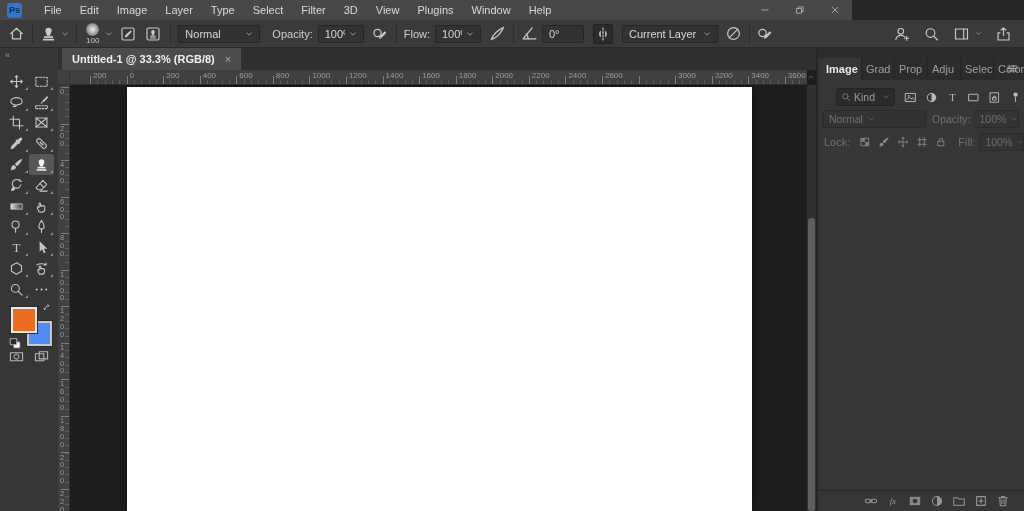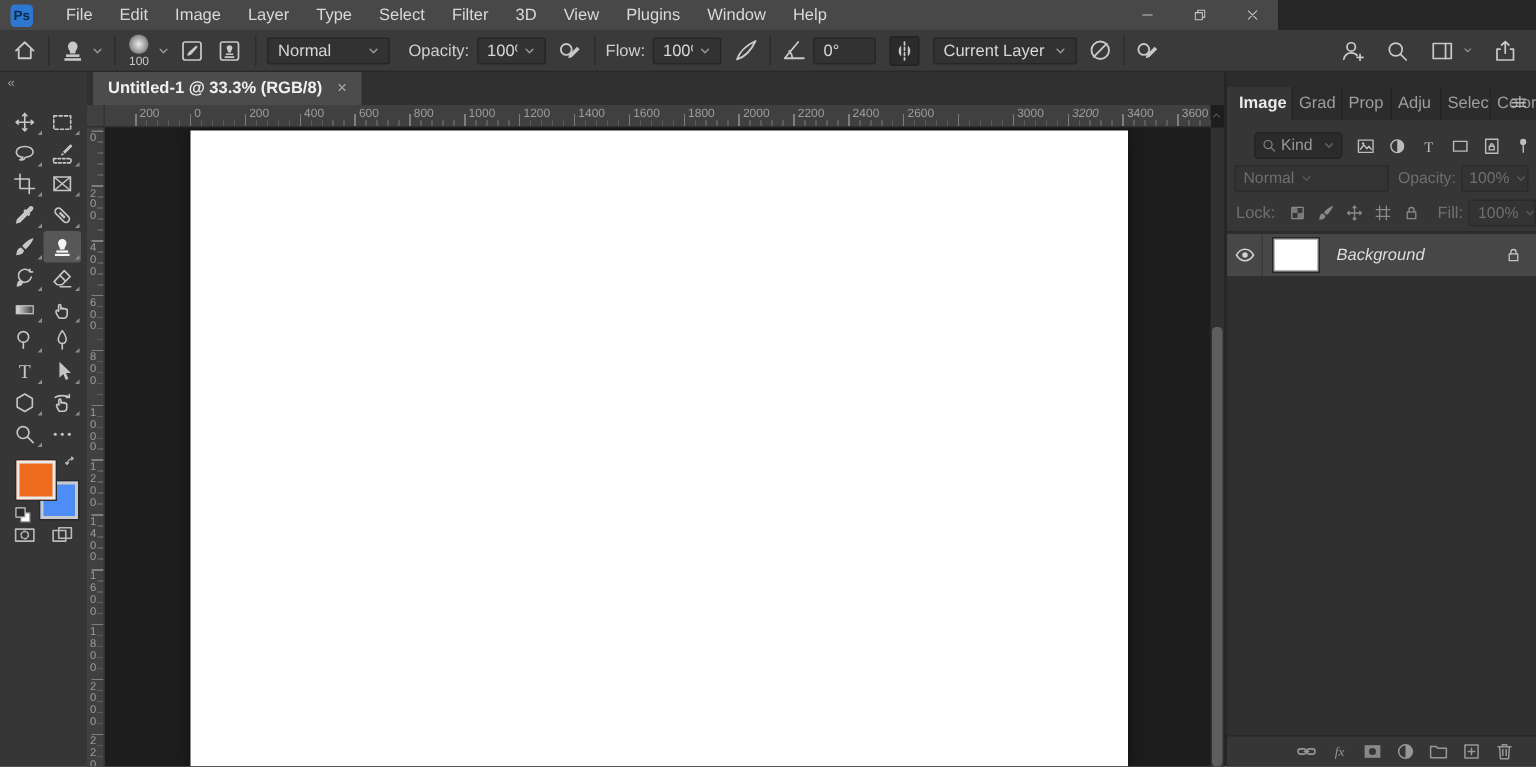--- a/index.html
+++ b/index.html
@@ -714,40 +714,20 @@
       <span class="filllabel dis">Fill:</span>
       <div class="pdd dis" id="fillval">
         <span class="lbl">100%</span>
         <span class="ddcaret" data-icon="caret-down-icon">
             <svg viewBox="0 0 10 8" fill="none" stroke="currentColor" stroke-width="1.3" stroke-linecap="round">
               <path d="M2 2.5 5 5.5 8 2.5"></path>
             </svg>
           </span>
       </div>
     </div>
-    <div id="layerlist">
-        <div class="layer">
-          <div class="eyecell">
-            <span class="icon" data-icon="eye-icon">
-              <svg viewBox="0 0 16 16" fill="none" stroke="currentColor" stroke-width="1.15" stroke-linecap="round" stroke-linejoin="round">
-                <path d="M1.5 8C3.2 5.1 5.4 3.7 8 3.7S12.8 5.1 14.5 8C12.8 10.9 10.6 12.3 8 12.3S3.2 10.9 1.5 8z"></path>
-                <circle cx="8" cy="8" r="2.1" fill="currentColor" stroke="none"></circle>
-              </svg>
-            </span>
-          </div>
-          <div class="thumb-sw"></div>
-          <span class="lname">Background</span>
-          <span class="icon llock" data-icon="lock-icon">
-            <svg viewBox="0 0 16 16" fill="none" stroke="currentColor" stroke-width="1.15" stroke-linecap="round" stroke-linejoin="round">
-              <rect x="4.2" y="7" width="7.6" height="6"></rect>
-              <path d="M5.7 7V5.4a2.3 2.3 0 0 1 4.6 0V7"></path>
-            </svg>
-          </span>
-        </div>
-      </div>
     <div id="pbottom">
         <span class="icon " data-icon="link-icon">
           <svg viewBox="0 0 16 16" fill="none" stroke="currentColor" stroke-width="1.15" stroke-linecap="round" stroke-linejoin="round">
             <rect x="1.5" y="6" width="6.2" height="4" rx="2"></rect>
             <rect x="8.3" y="6" width="6.2" height="4" rx="2"></rect>
             <path d="M6.3 8h3.4"></path>
           </svg>
         </span>
         <span class="icon " data-icon="fx-icon">
           <svg viewBox="0 0 16 16">

